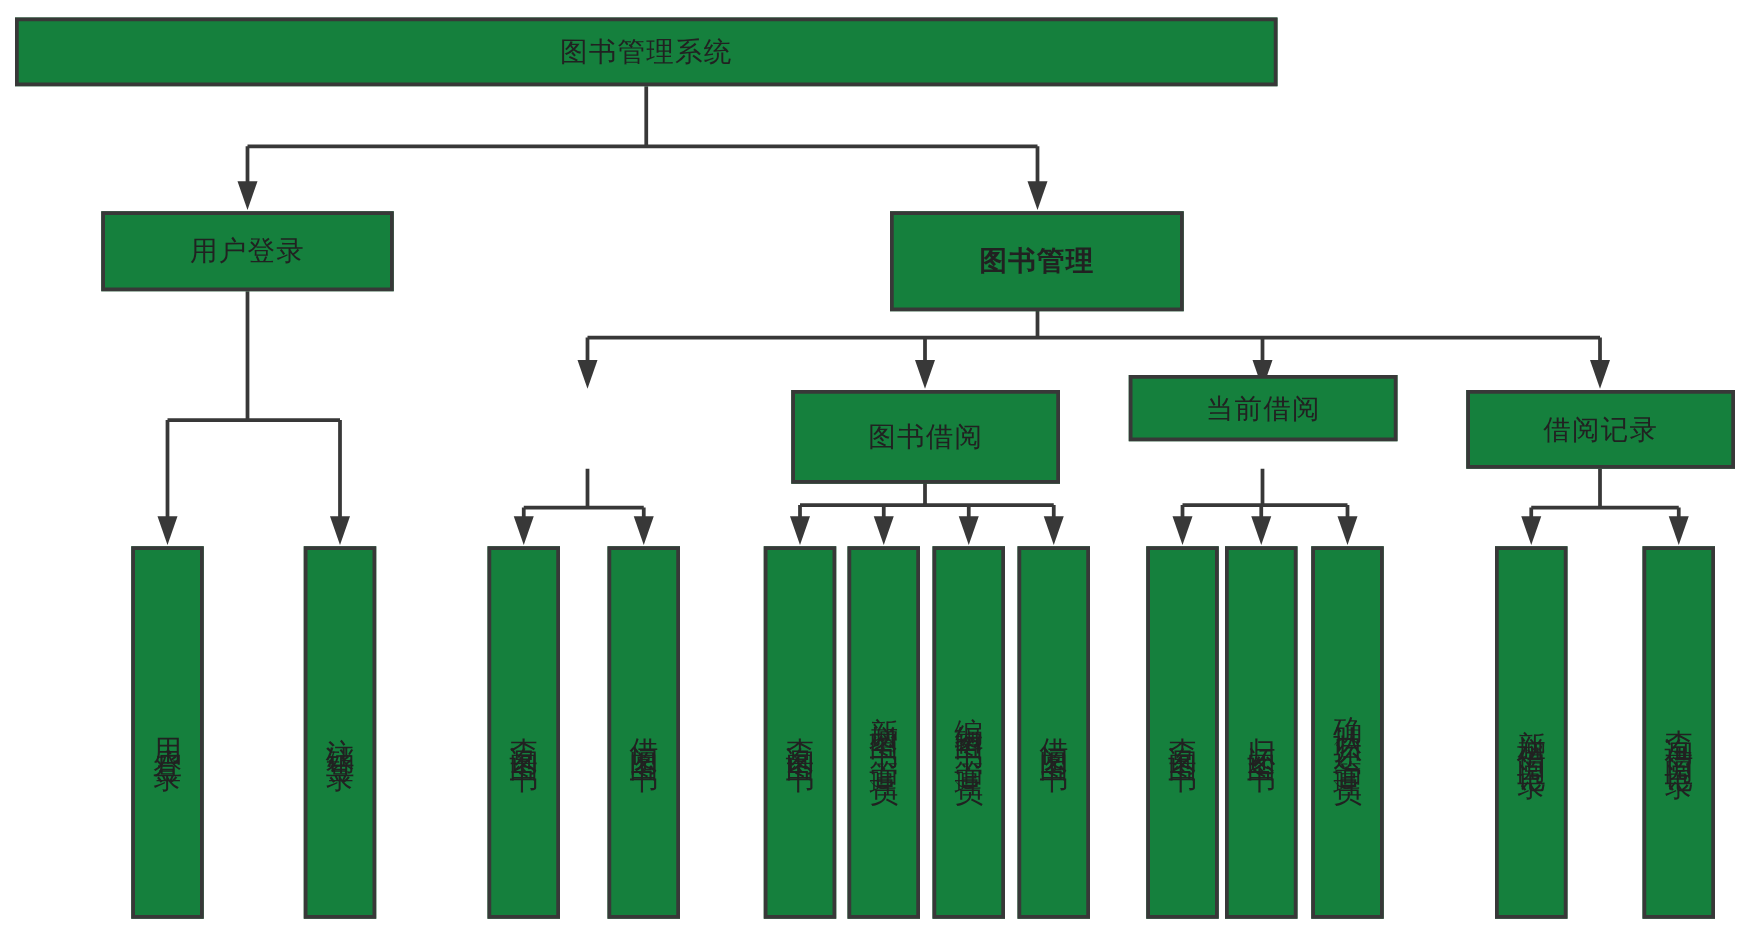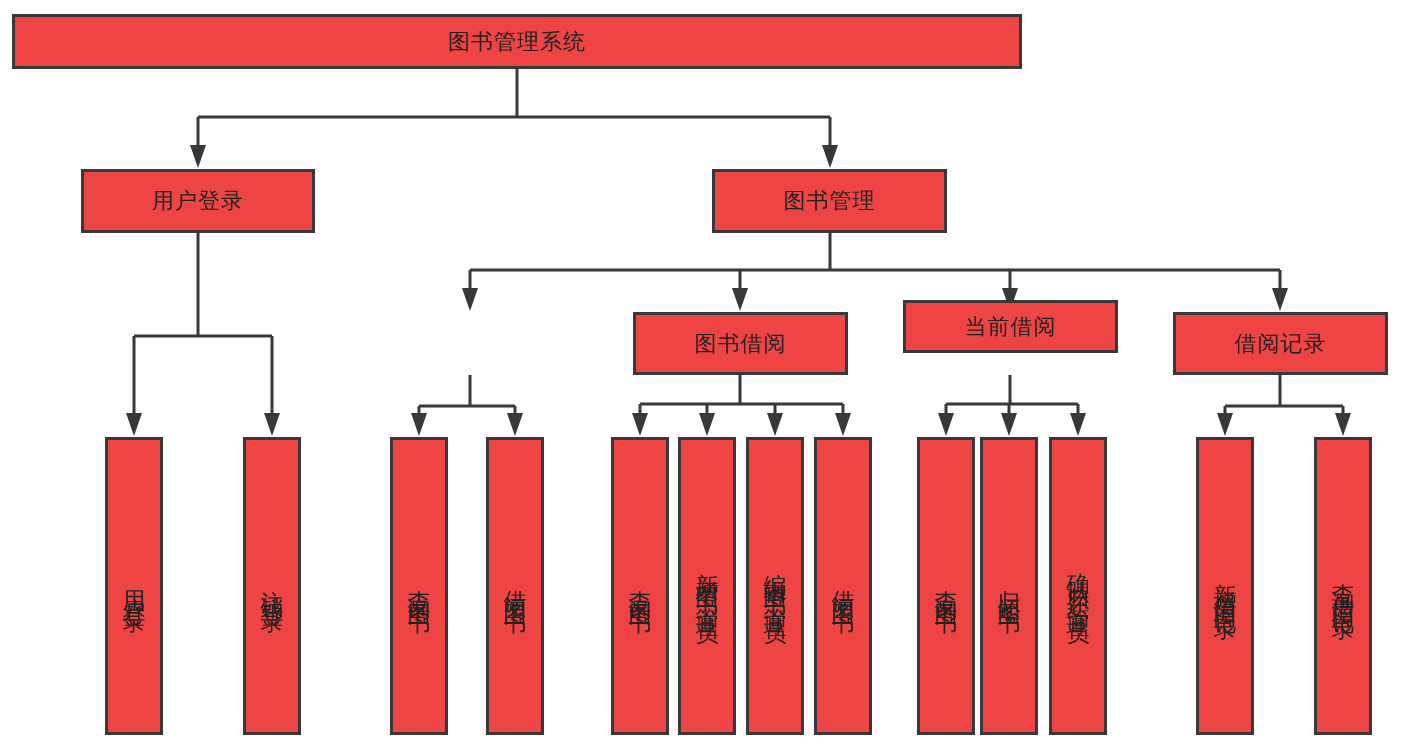--- a/index.html
+++ b/index.html
@@ -4,21 +4,21 @@
 <style>
   html,body{margin:0;padding:0;}
   body{
     width:1405px;height:747px;position:relative;background:#ffffff;
     font-family:"Liberation Sans","DejaVu Sans",sans-serif;
     color:#222222;overflow:hidden;
   }
   .stage{position:absolute;inset:0;width:1405px;height:747px;}
   svg.wires{position:absolute;left:0;top:0;width:1405px;height:747px;}
   .box{
-    position:absolute;box-sizing:border-box;background:#ef4444;
+    position:absolute;box-sizing:border-box;background:#15803d;
     border:3px solid #383838;display:flex;align-items:center;justify-content:center;
     color:#212121;
   }
   .hbox{font-size:22px;letter-spacing:1px;}
   .vbox{
     writing-mode:vertical-rl;
     font-size:23px;letter-spacing:7px;line-height:1;
     display:flex;align-items:center;justify-content:center;
     padding:6px 0;
   }
@@ -69,23 +69,23 @@
       <polygon points="1009,436 1001,413 1017,413"></polygon>
       <polygon points="1078,436 1070,413 1086,413"></polygon>
       <polygon points="1225,436 1217,413 1233,413"></polygon>
       <polygon points="1343,436 1335,413 1351,413"></polygon>
     </g>
   </svg>
 
   <div class="box hbox" style="left:12px;top:14px;width:1010px;height:55px;">图书管理系统</div>
 
   <div class="box hbox" style="left:81px;top:169px;width:234px;height:64px;">用户登录</div>
-  <div class="box hbox" style="left:712px;top:169px;width:235px;height:64px;">图书管理</div>
+  <div class="box hbox" style="left:712px;top:169px;width:235px;height:80px;font-weight:bold;">图书管理</div>
 
-  <div class="box hbox" style="left:633px;top:312px;width:215px;height:63px;">图书借阅</div>
+  <div class="box hbox" style="left:633px;top:312px;width:215px;height:75px;">图书借阅</div>
   <div class="box hbox" style="left:903px;top:300px;width:215px;height:53px;">当前借阅</div>
   <div class="box hbox" style="left:1173px;top:312px;width:215px;height:63px;text-align:right;">借阅记录</div>
 
   <div class="box vbox" style="left:105px;top:437px;width:58px;height:298px;">用户登录</div>
   <div class="box vbox" style="left:243px;top:437px;width:58px;height:298px;">注销登录</div>
 
   <div class="box vbox" style="left:390px;top:437px;width:58px;height:298px;">查询图书</div>
   <div class="box vbox" style="left:486px;top:437px;width:58px;height:298px;">借阅图书</div>
 
   <div class="box vbox" style="left:611px;top:437px;width:58px;height:298px;">查询图书</div>

